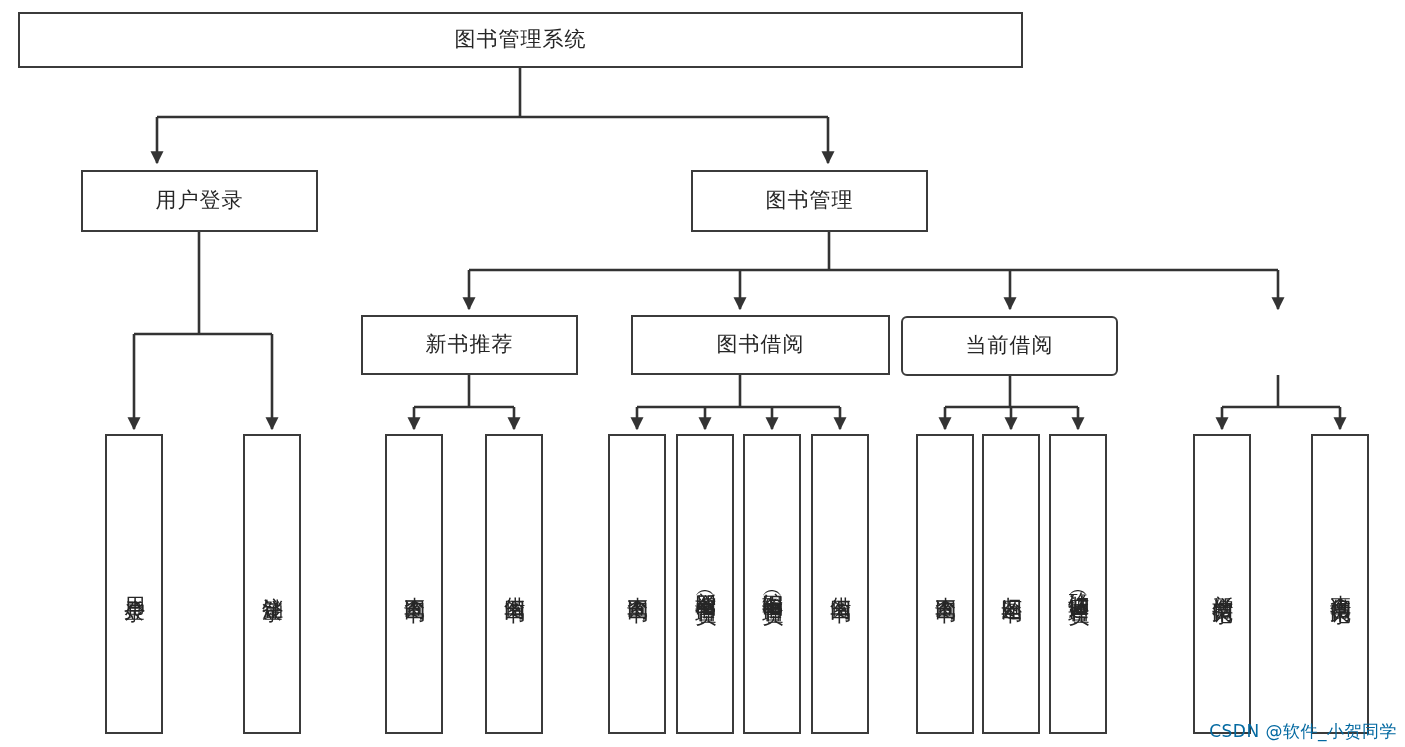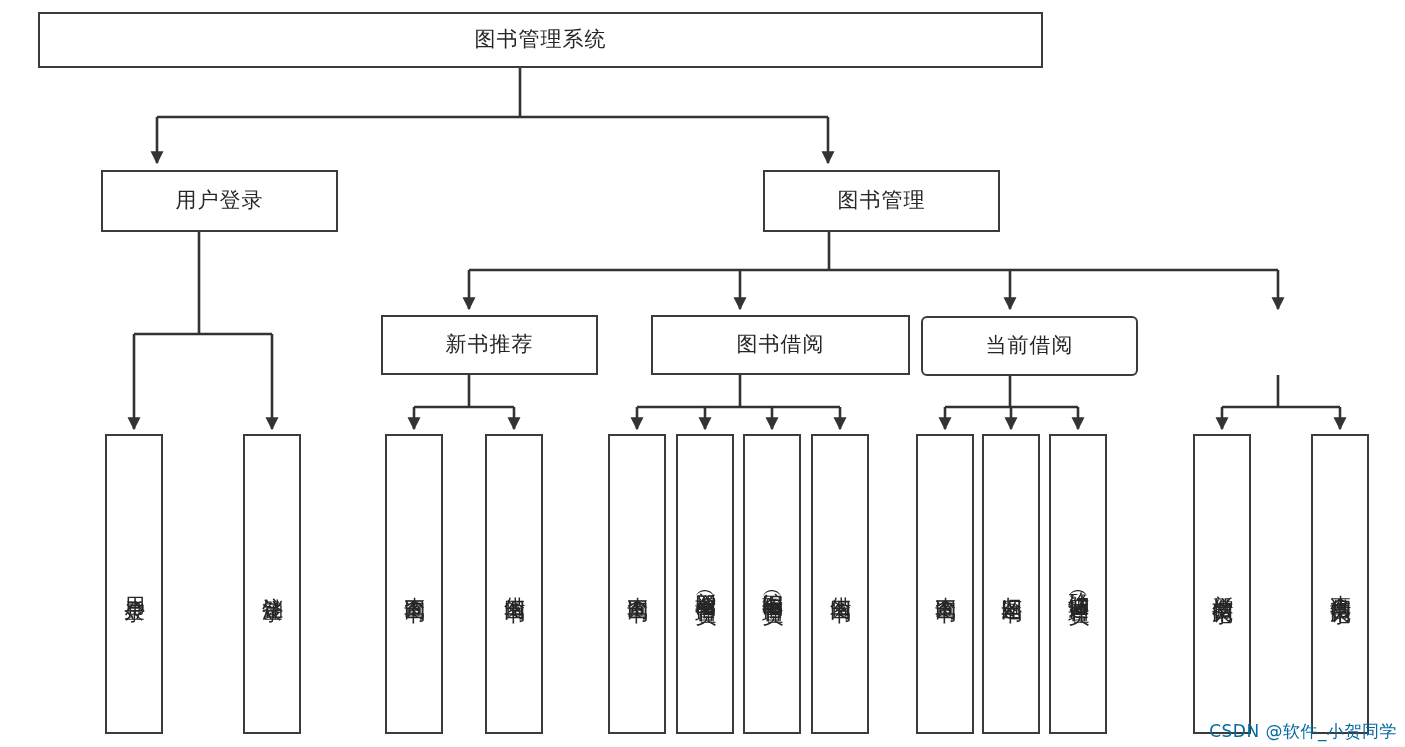--- a/index.html
+++ b/index.html
@@ -33,21 +33,20 @@
     background: #ffffff;
     display: flex;
     align-items: center;
     justify-content: center;
     color: #262626;
   }
   .node.horizontal {
     font-size: 21px;
     letter-spacing: 1px;
     line-height: 1.2;
-    margin-left: 20px;
   }
   .node.vertical {
     writing-mode: vertical-rl;
     text-orientation: upright;
     font-size: 21px;
     line-height: 1.32;
     letter-spacing: 2px;
     padding: 4px 0;
   }
   .node.vertical .vtext {
@@ -122,21 +121,21 @@
     </g>
   </svg>
 
   <div class="node horizontal" style="left:18px; top:12px; width:1005px; height:56px;">
     <span>图书管理系统</span>
   </div>
 
   <div class="node horizontal" style="left:81px; top:170px; width:237px; height:62px;">
     <span>用户登录</span>
   </div>
-  <div class="node horizontal" style="left:743px; top:170px; width:237px; height:62px;">
+  <div class="node horizontal" style="left:691px; top:170px; width:237px; height:62px;">
     <span>图书管理</span>
   </div>
 
   <div class="node horizontal" style="left:361px; top:315px; width:217px; height:60px;text-align:right;">
     <span>新书推荐</span>
   </div>
   <div class="node horizontal" style="left:631px; top:315px; width:259px; height:60px;">
     <span>图书借阅</span>
   </div>
   <div class="node horizontal" style="left:901px; top:316px; width:217px; height:60px;border-radius:6px;">

